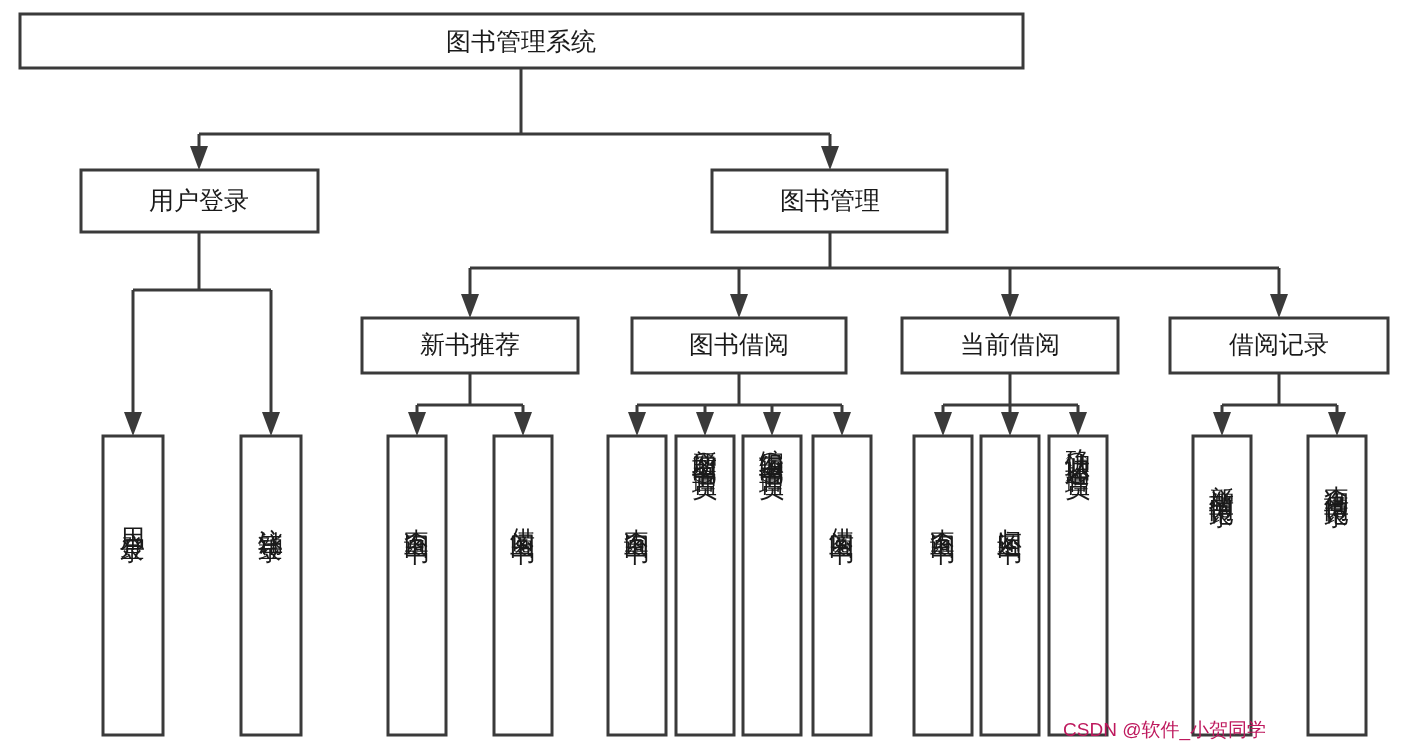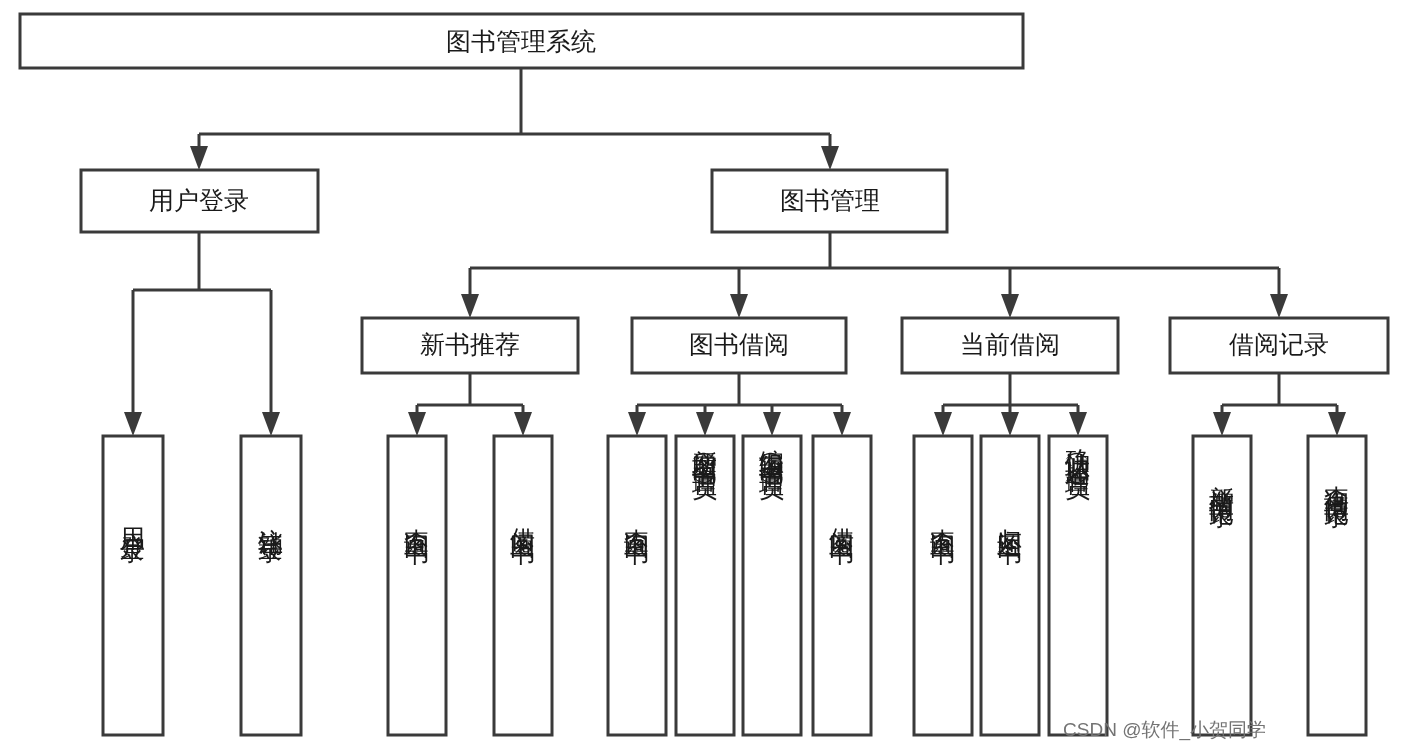--- a/index.html
+++ b/index.html
@@ -61,21 +61,21 @@
     writing-mode: vertical-rl;
     glyph-orientation-vertical: 0;
     letter-spacing: 4px;
   }
   .watermark {
     position: absolute;
     right: 8px;
     bottom: 4px;
     font-family: "Liberation Sans", "DejaVu Sans", sans-serif;
     font-size: 19px;
-    color: #737373;
+    color: #be185d;
     white-space: nowrap;
     pointer-events: none;
     user-select: none;
   }
 </style>
 </head>
 <body>
 
 <div id="diagram-root">
   <svg id="flow" viewBox="0 0 1405 747" xmlns="http://www.w3.org/2000/svg">

